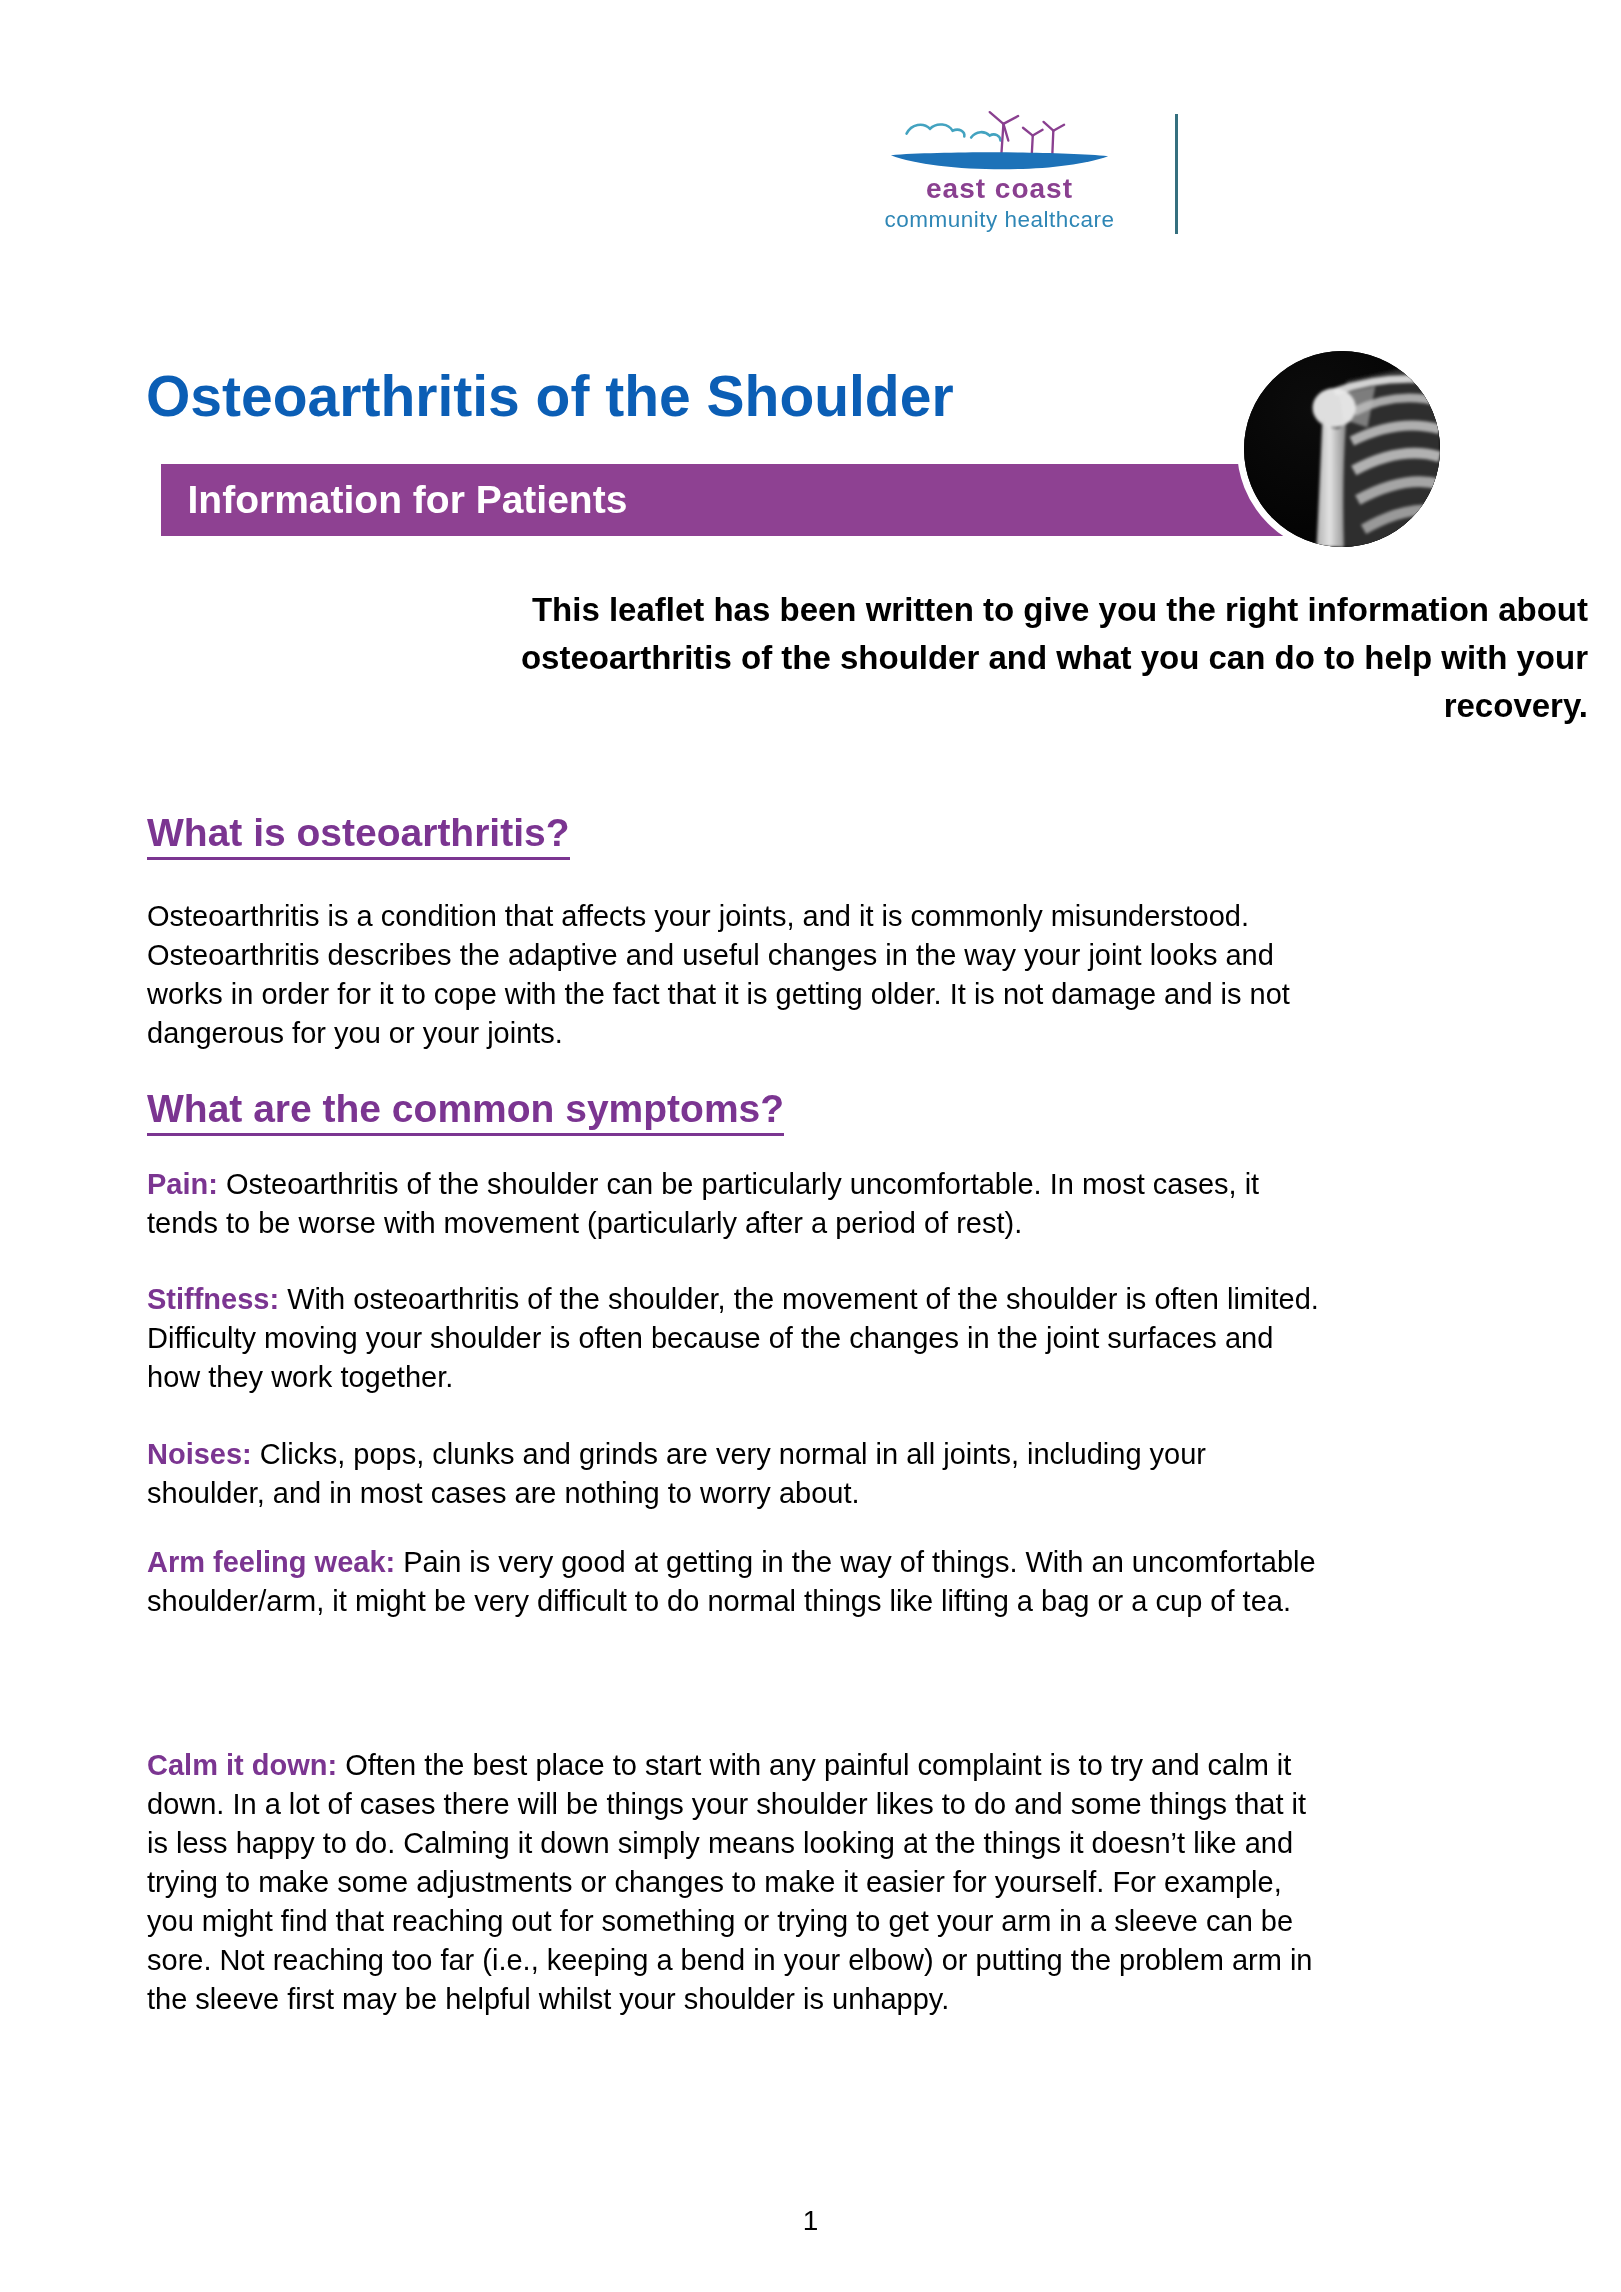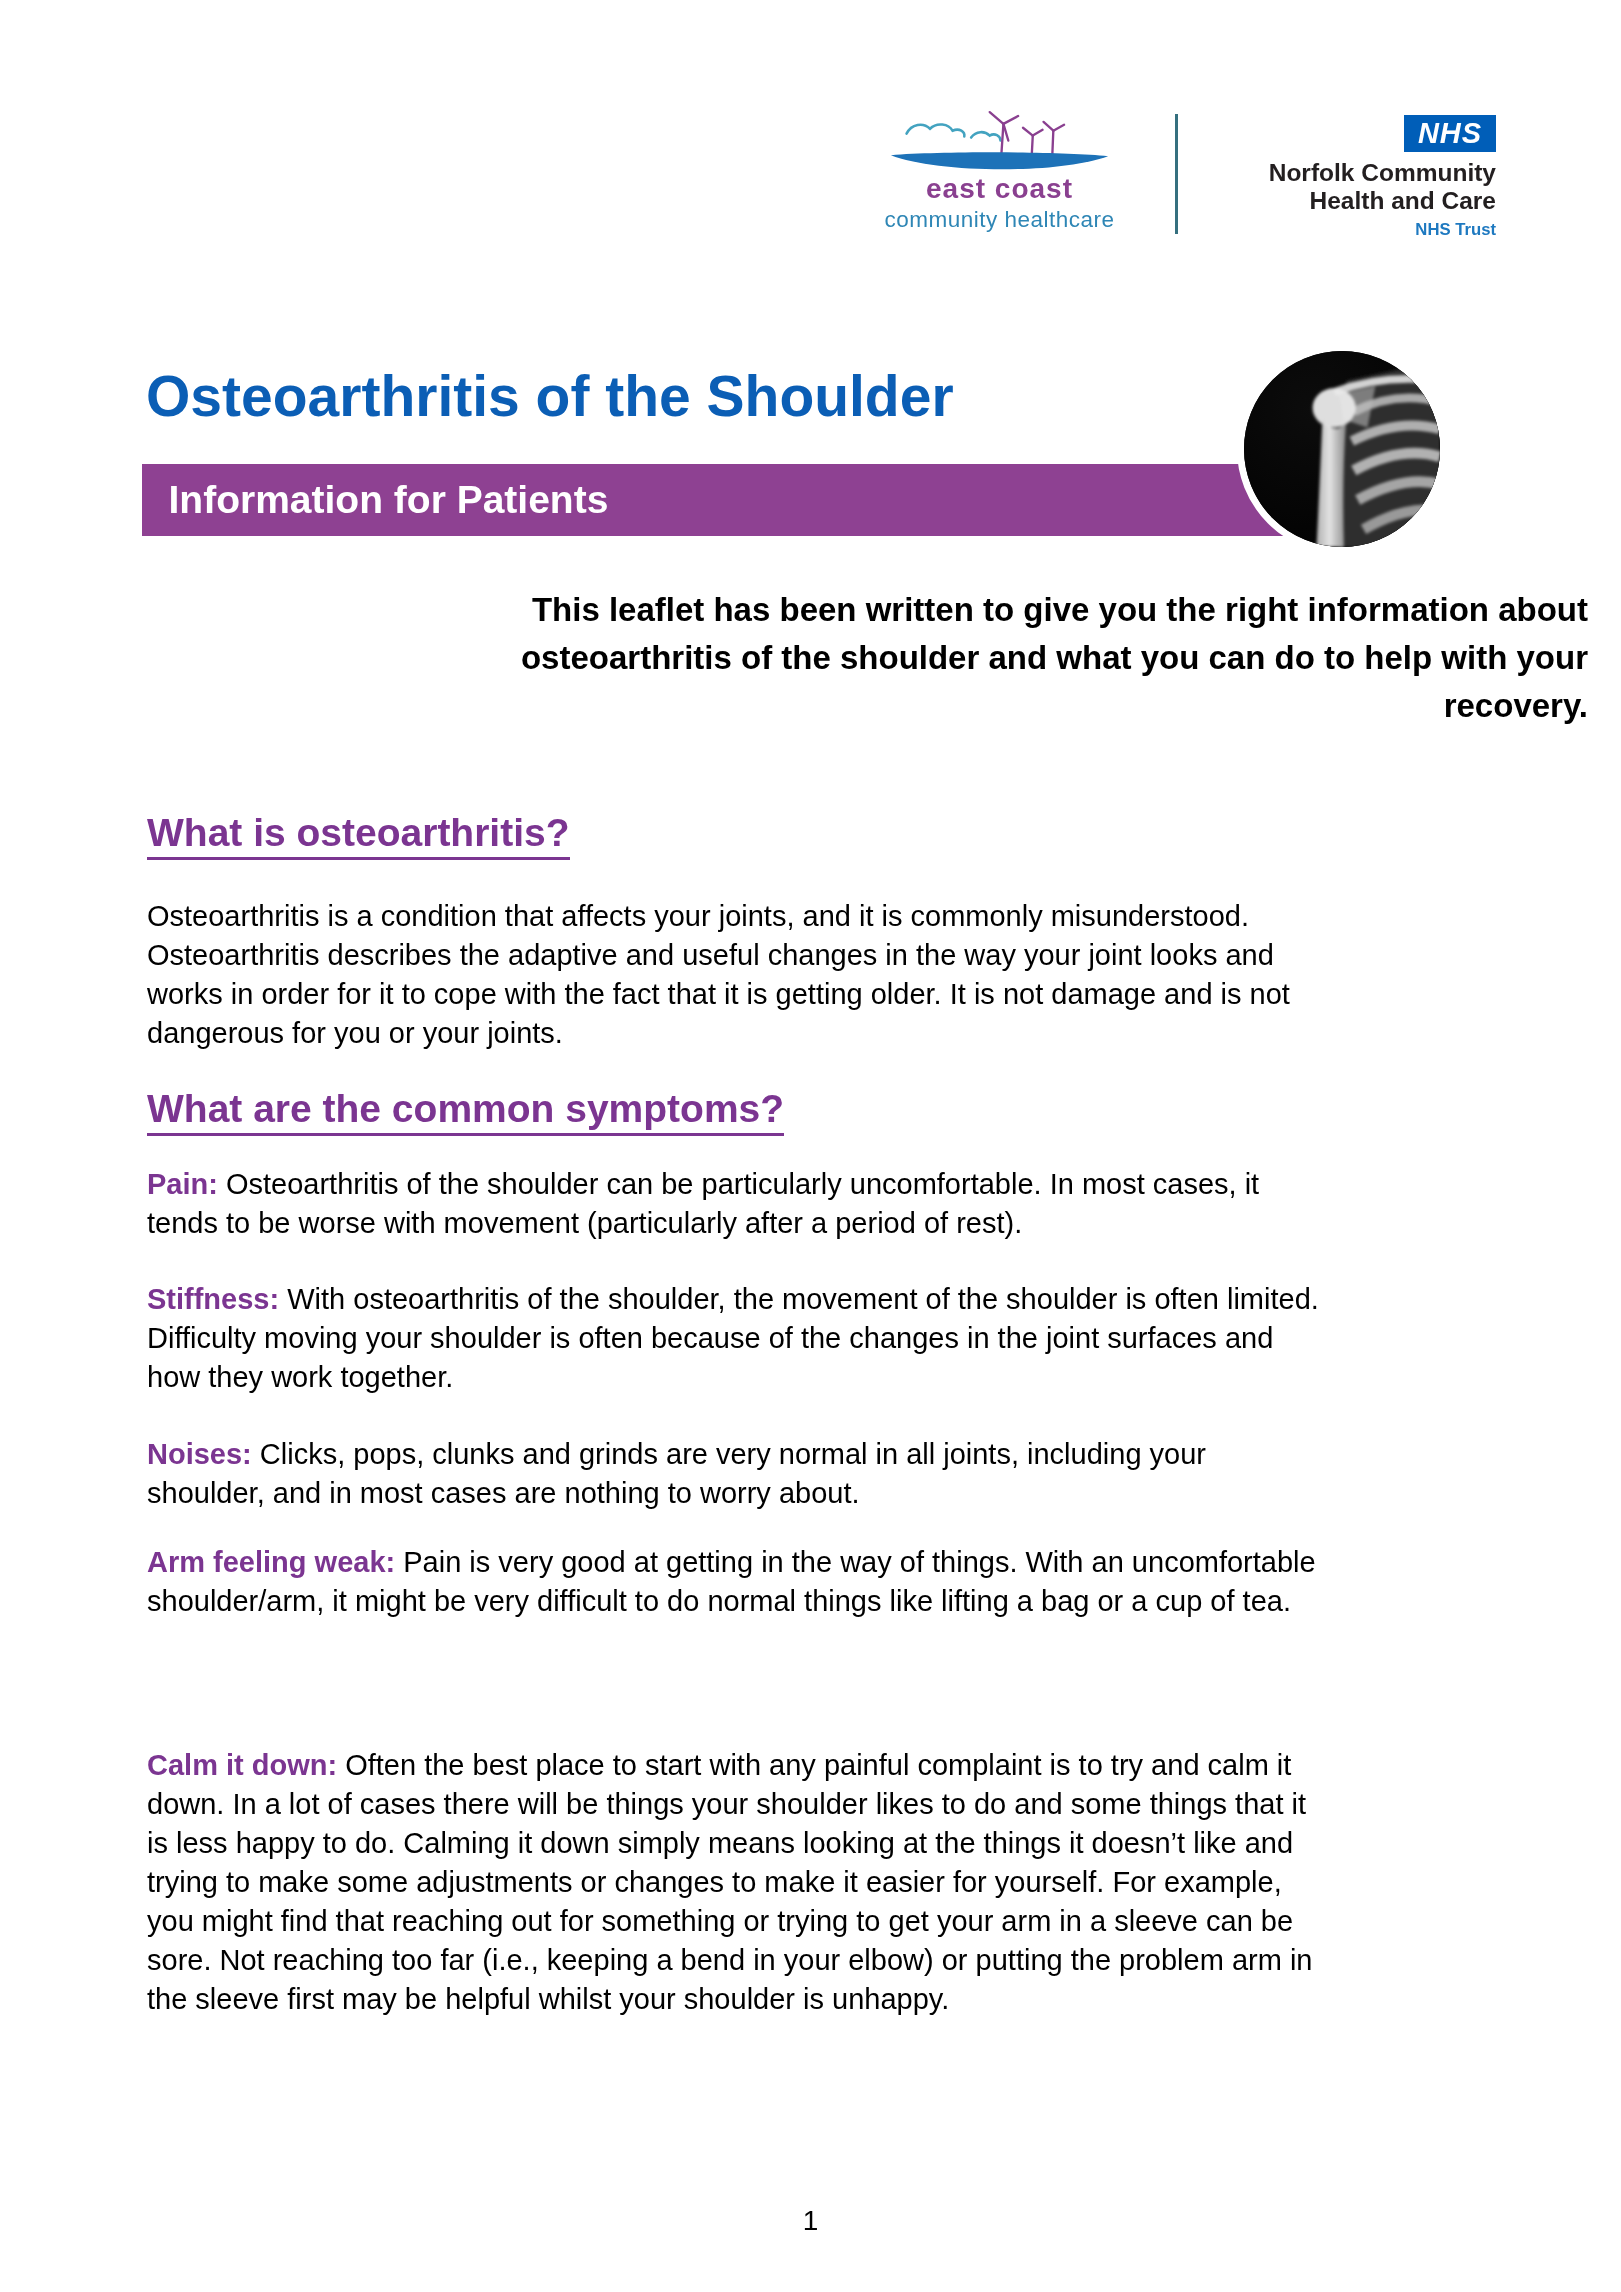--- a/index.html
+++ b/index.html
@@ -17,21 +17,21 @@
   .ec-tagline{font-size:22.5px;font-weight:400;color:#2e86b5;letter-spacing:0.5px;margin-top:3.9px;}
   .hdr-divider{position:absolute;left:1175px;top:114px;width:2.9px;height:120px;background:#35707f;}
   .nhs-block{position:absolute;right:125px;top:115px;text-align:right;}
   .nhs-box{display:inline-block;background:#005eb8;color:#ffffff;width:92px;height:37px;
            font-size:29px;font-weight:bold;font-style:italic;text-align:center;line-height:37px;
            letter-spacing:1px;}
   .nhs-org{font-size:24.5px;font-weight:bold;color:#231f20;line-height:28px;margin-top:6.9px;}
   .nhs-trust{font-size:16.7px;font-weight:bold;color:#1e79c0;margin-top:4.9px;}
   
   .doc-title{position:absolute;left:146px;top:363px;font-size:57px;font-weight:bold;color:#0b5eb5;white-space:nowrap;}
-  .banner{position:absolute;left:142px;top:464px;width:1233px;height:72px;background:#8e4192;z-index:1;}
+  .banner{position:absolute;left:161px;top:464px;width:1233px;height:72px;background:#8e4192;z-index:1;}
   .banner-label{color:#ffffff;font-size:39px;font-weight:bold;line-height:72px;padding-left:26.5px;white-space:nowrap;}
   .xray{position:absolute;left:1237px;top:344px;width:196px;height:196px;border:7.8px solid #ffffff;
         border-radius:50%;overflow:hidden;z-index:2;background:#000;}
   
   .intro{position:absolute;left:147px;top:586px;width:1441px;
          font-size:33px;font-weight:bold;color:#000;line-height:48px;white-space:pre-line;text-align:right;}
   .sec-heading{position:absolute;left:147px;color:#7b3591;font-size:39px;font-weight:bold;white-space:nowrap;line-height:1.1;}
   .sec-heading .u{display:inline-block;border-bottom:3.9px solid #7b3591;padding-bottom:2px;}
   .para{position:absolute;left:147px;width:1462px;font-size:29px;color:#000;line-height:39px;}
   .para .lbl{font-weight:bold;color:#7b3591;}
@@ -68,28 +68,20 @@
       </g>
 
       <path d="M6,48 C60,44 180,44 228,49 C175,68 52,66 6,48 Z" fill="#1d72b8"></path>
     </svg>
     <div class="ec-name">east coast</div>
     <div class="ec-tagline">community healthcare</div>
   </div>
 
   <div class="hdr-divider"></div>
 
-  <div class="nhs-block">
-    <span class="nhs-box">NHS</span>
-    <div class="nhs-org">
-      <div>Norfolk Community</div>
-      <div>Health and Care</div>
-    </div>
-    <div class="nhs-trust">NHS Trust</div>
-  </div>
 
   <div class="doc-title">Osteoarthritis of the Shoulder</div>
   <div class="banner">
     <div class="banner-label">Information for Patients</div>
   </div>
 
   <div class="xray">
     <svg width="196" height="196" viewBox="0 0 200 200">
       <defs>
         <radialGradient id="bgrad" cx="35%" cy="30%" r="90%">

